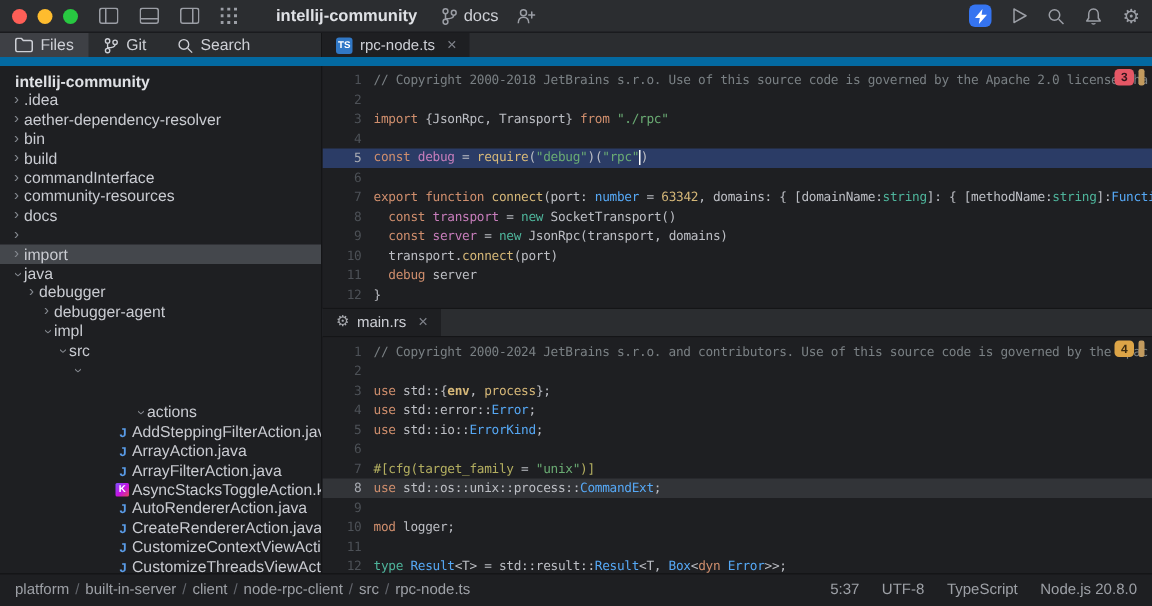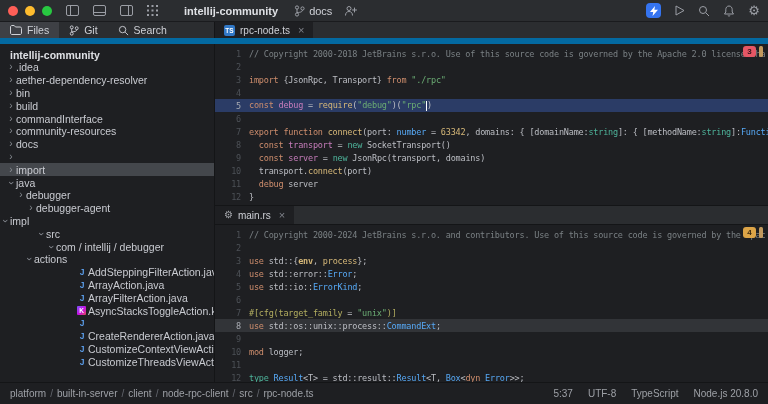--- a/index.html
+++ b/index.html
@@ -239,33 +239,32 @@
           <span>java</span>
         </div>
         <div class="tree-row" style="padding-left: 16px;">
           <span class="chevron">›</span>
           <span>debugger</span>
         </div>
         <div class="tree-row" style="padding-left: 26px;">
           <span class="chevron">›</span>
           <span>debugger-agent</span>
         </div>
-        <div class="tree-row" style="">
+        <div class="tree-row" style="padding-left: 26px;">
           <span class="chevron exp">›</span>
           <span>impl</span>
         </div>
         <div class="tree-row" style="padding-left: 36px;">
           <span class="chevron exp">›</span>
           <span>src</span>
         </div>
         <div class="tree-row" style="padding-left: 46px;">
           <span class="chevron exp">›</span>
-          <span>com / intellij / debugger</span>
-        </div>
-        <div class="tree-row" style="padding-left: 24px;">
+        </div>
+        <div class="tree-row" style="padding-left: 88px; margin-top: 16px;">
           <span class="chevron exp">›</span>
           <span>actions</span>
         </div>
         <div class="tree-row" style="padding-left: 66px;">
           <span class="chevron"></span>
           <span class="ficon-java">J</span>
           <span>AddSteppingFilterAction.java</span>
         </div>
         <div class="tree-row" style="padding-left: 66px;">
           <span class="chevron"></span>
@@ -278,20 +277,21 @@
           <span>ArrayFilterAction.java</span>
         </div>
         <div class="tree-row" style="padding-left: 66px;">
           <span class="chevron"></span>
           <span class="ficon-kotlin">K</span>
           <span>AsyncStacksToggleAction.kt</span>
         </div>
         <div class="tree-row" style="padding-left: 66px;">
           <span class="chevron"></span>
           <span class="ficon-java">J</span>
+          <span>AutoRendererAction.java</span>
         </div>
         <div class="tree-row" style="padding-left: 66px;">
           <span class="chevron"></span>
           <span class="ficon-java">J</span>
           <span>CreateRendererAction.java</span>
         </div>
         <div class="tree-row" style="padding-left: 66px;">
           <span class="chevron"></span>
           <span class="ficon-java">J</span>
           <span>CustomizeContextViewAction.java</span>

